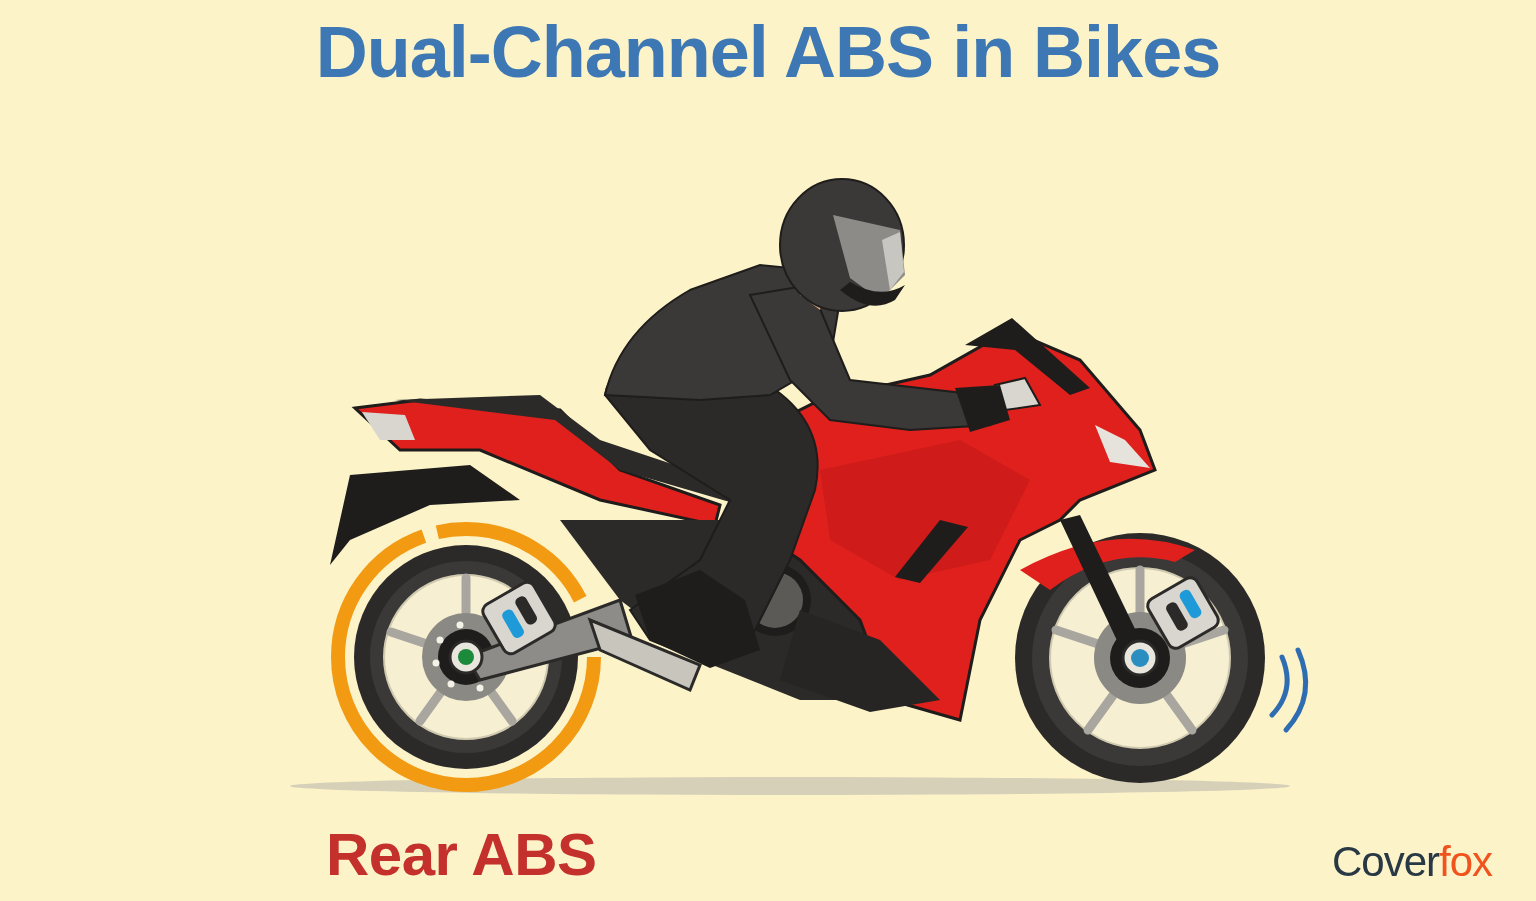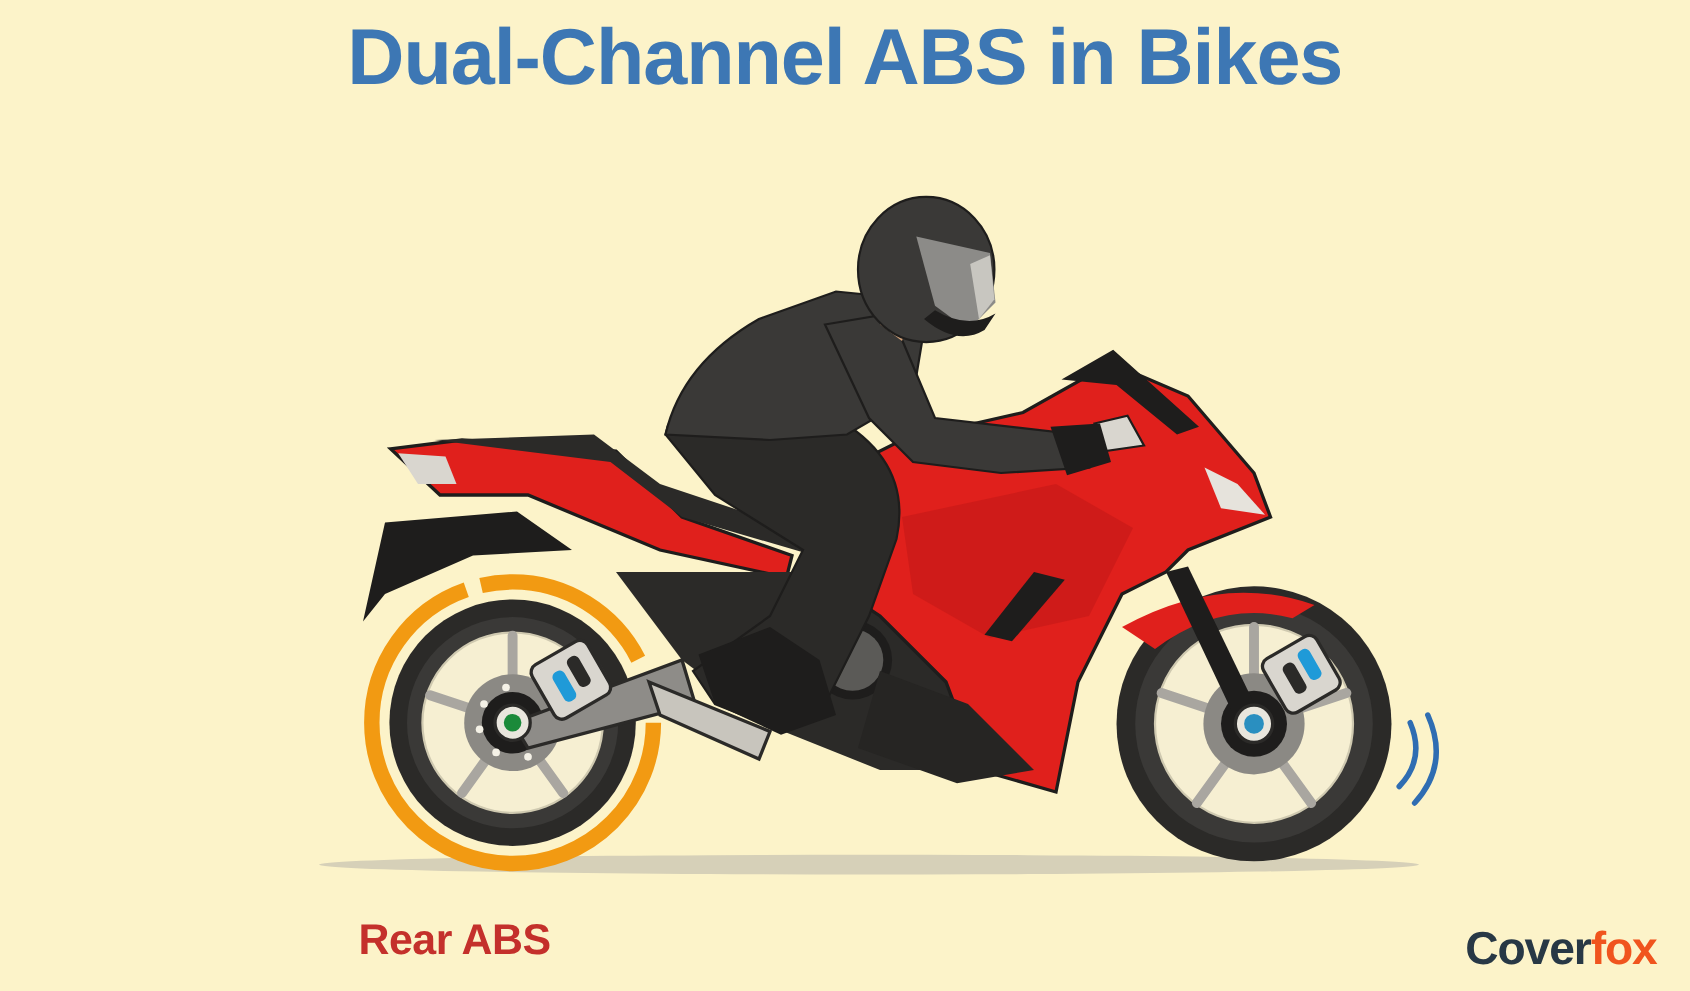--- a/index.html
+++ b/index.html
@@ -9,27 +9,27 @@
     font-family: "Liberation Sans", "DejaVu Sans", sans-serif;
     position: relative;
   }
   .canvas { position: absolute; left: 0; top: 0; width: 1436px; height: 901px; }
   .title {
     position: absolute; left: 0; top: 6px; width: 1536px; text-align: center;
     margin: 0; font-size: 72px; font-weight: bold; letter-spacing: -1px;
     line-height: 92px;
   }
   .label {
-    position: absolute; font-weight: bold; font-size: 39px; line-height: 70px;
+    position: absolute; font-weight: bold; font-size: 60px; line-height: 70px;
     margin: 0; letter-spacing: -0.5px;
   }
   .label-rear { left: 326px; top: 820px; }
   .label-front { left: 972px; top: 820px; }
   .logo {
-    position: absolute; left: 1332px; top: 838px; font-weight: bold;
+    position: absolute; left: 1332px; top: 838px; font-weight: normal;
     font-size: 42px; line-height: 48px; letter-spacing: -1px;
   }
   .art { position: absolute; left: 0; top: 0; }
 </style>
 </head>
 <body>
 
 <div class="canvas">
 
   <h1 class="title" style="color:#3d77b4">Dual-Channel ABS in Bikes</h1>

